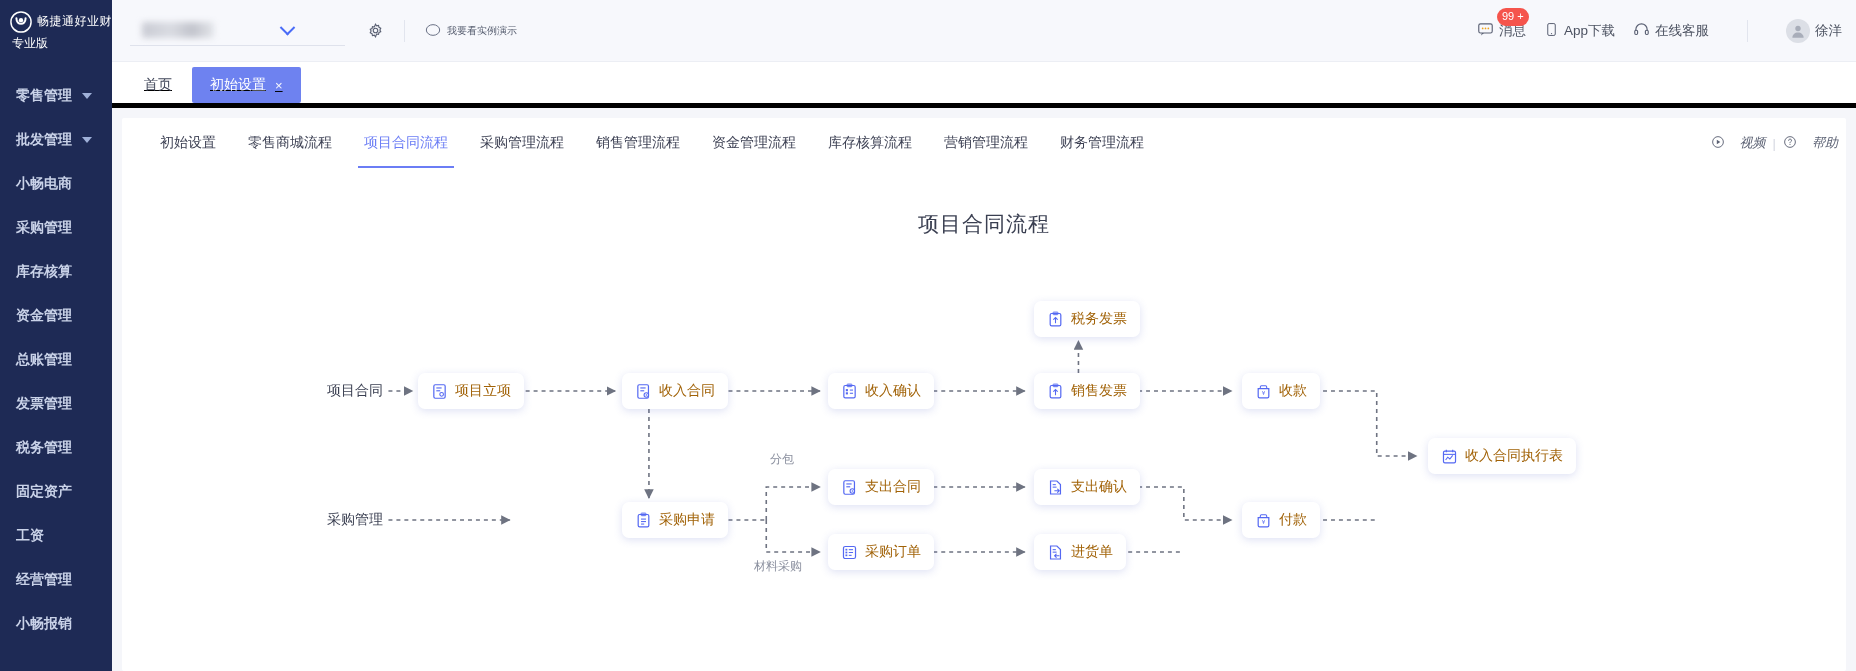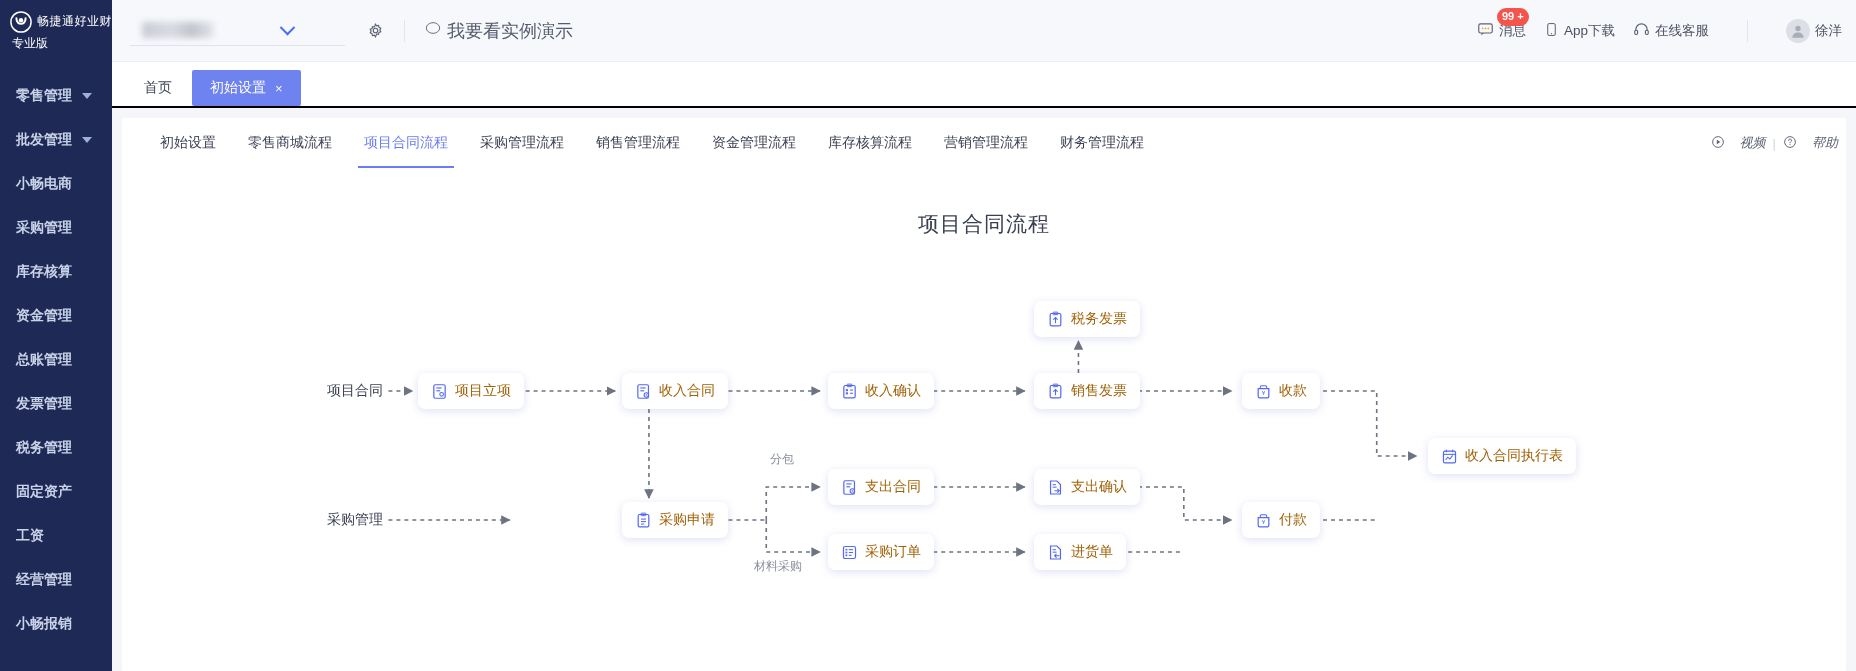--- a/index.html
+++ b/index.html
@@ -57,44 +57,44 @@
   }
   .chev-dn {
     margin-left: 68px; width: 11px; height: 11px;
     border-right: 2px solid #4a6cf7; border-bottom: 2px solid #4a6cf7;
     transform: rotate(45deg) translate(-2px,-2px);
   }
   .gear-btn { margin-left: 22px; display: flex; align-items: center; cursor: pointer; }
   .vline { width: 1px; height: 22px; background: #e2e5ee; margin: 0 20px; }
   .demo-link {
     display: flex; align-items: center; gap: 6px;
-    color: #555c6e; font-size: 18px; cursor: pointer;
+    color: #555c6e; font-size: 10px; cursor: pointer;
   }
   .topbar-right {
     position: absolute; right: 14px; top: 0; height: 62px;
     display: flex; align-items: center; gap: 18px;
   }
   .tb-item {
     display: flex; align-items: center; gap: 5px;
     color: #4c5261; font-size: 13.5px; cursor: pointer; position: relative;
   }
   .badge {
     position: absolute; left: 20px; top: -13px; background: #f5544c; color: #fff;
     font-size: 11px; line-height: 1; padding: 3px 5px 4px 5px; border-radius: 9px;
-    font-weight: bold; white-space: nowrap;
+    font-weight: normal; white-space: nowrap;
   }
   .avatar {
     width: 24px; height: 24px; border-radius: 50%; background: #dcdfe6;
     display: flex; align-items: center; justify-content: center;
   }
 
   
   .tabstrip {
     height: 46px; background: #fff; display: flex; align-items: flex-end;
-    padding-left: 14px; gap: 2px; border-bottom: 2px solid #000000;
+    padding-left: 14px; gap: 2px; border-bottom: 5px solid #000000; text-decoration: underline;
   }
   .tab {
     height: 36px; padding: 0 18px; display: flex; align-items: center;
     font-size: 14px; color: #41475a; cursor: pointer; border-radius: 2px;
   }
   .tab.active { background: #6e82f0; color: #ffffff; }
   .tab-close { margin-left: 9px; font-size: 13px; opacity: .95; }
 
   
   .card {

